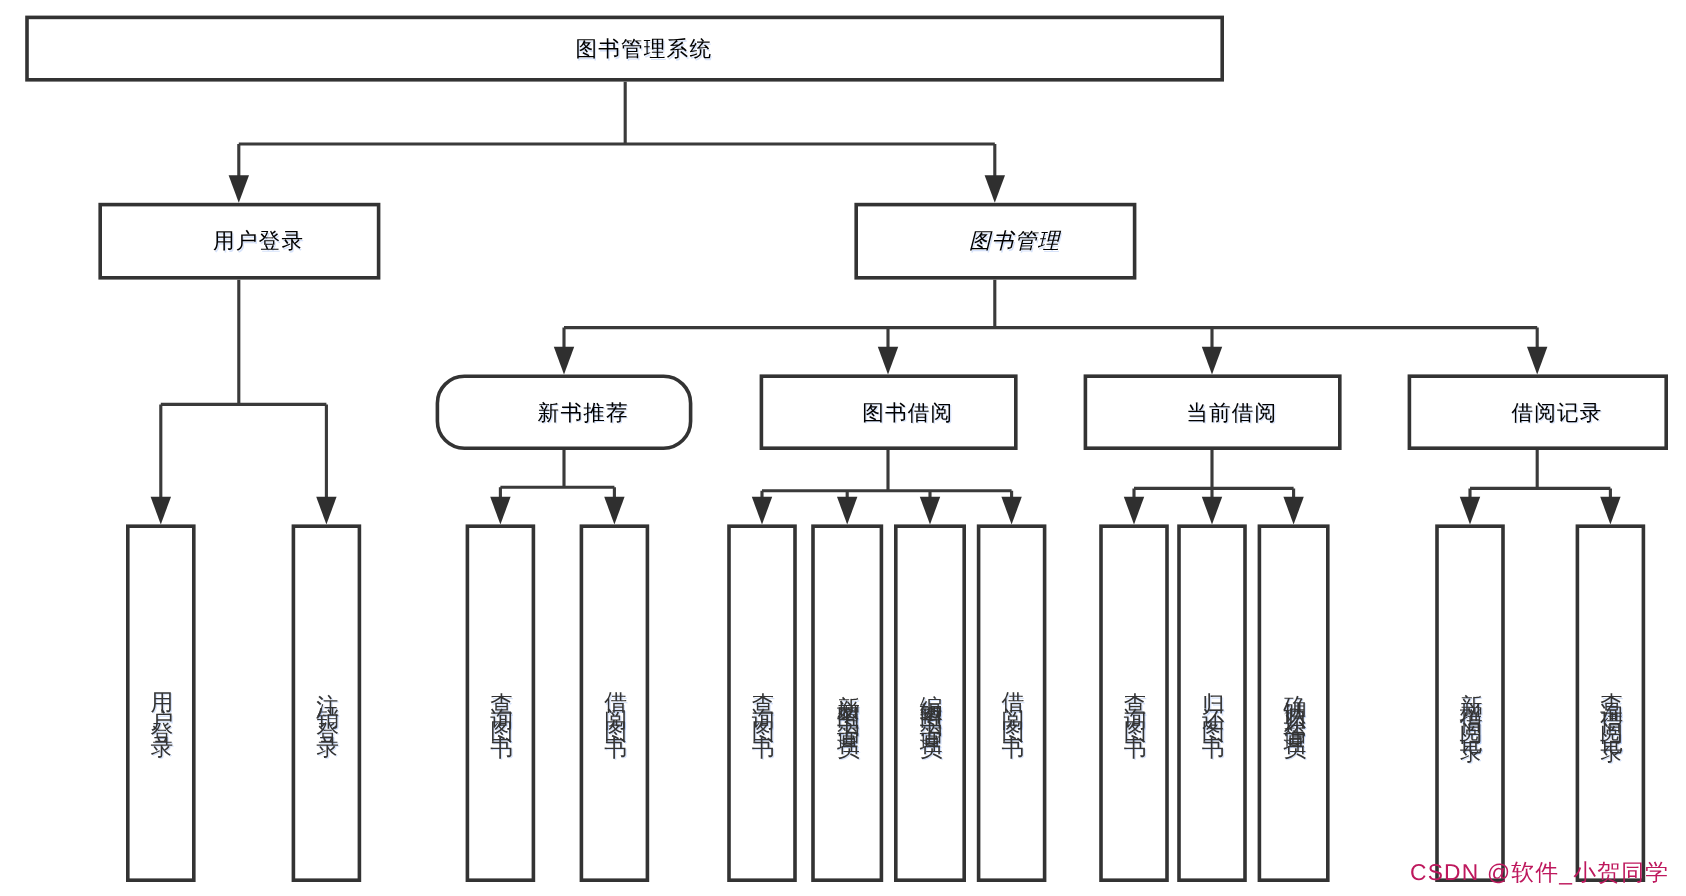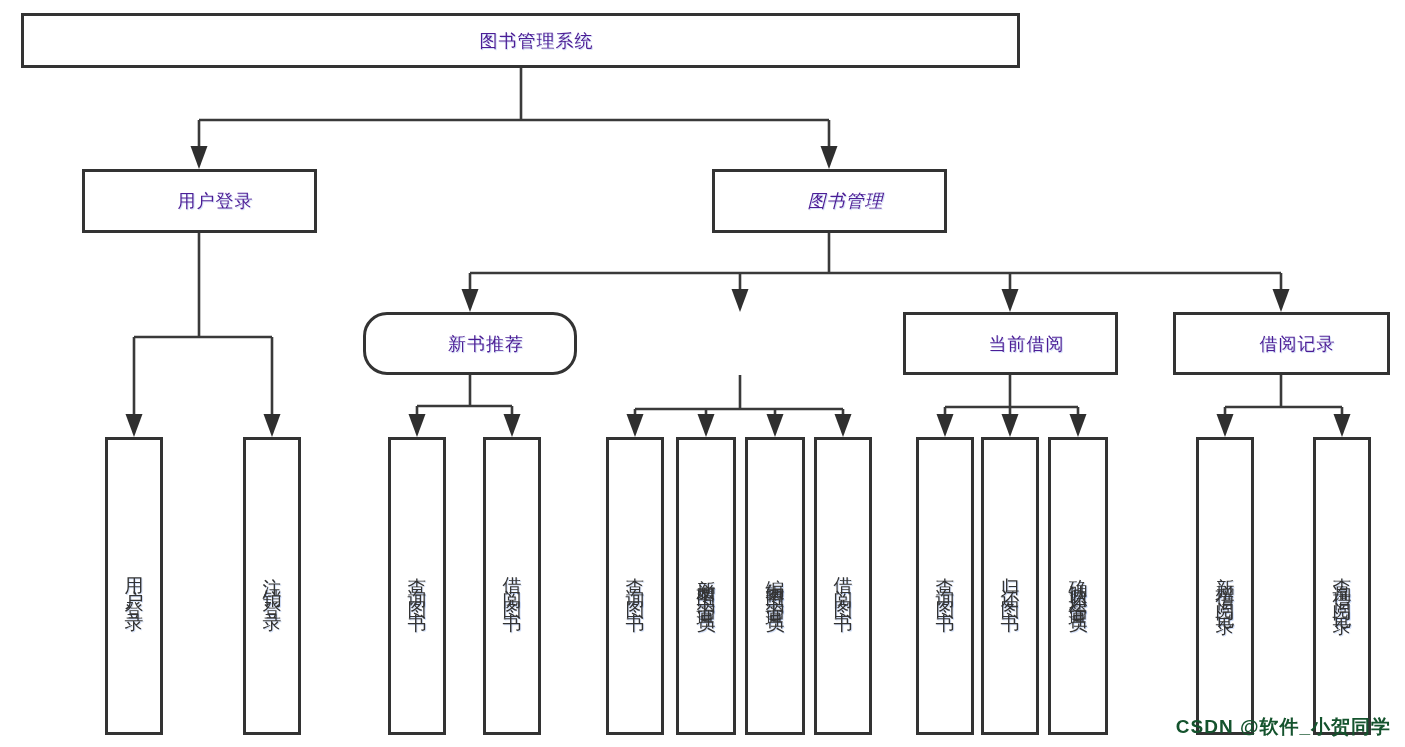--- a/index.html
+++ b/index.html
@@ -13,21 +13,21 @@
   }
   #connector-layer{position:absolute;left:0;top:0;pointer-events:none;}
   .hbox{
     position:absolute;
     box-sizing:border-box;
     border:3px solid #333333;
     background:#ffffff;
     display:flex;align-items:center;justify-content:center;
     font-size:18px;
     letter-spacing:1px;
-    color:#4c1d95;
+    color:#000000;
     text-shadow:1px 1px 0 rgba(120,160,240,0.30);
     white-space:nowrap;
     padding-left:32px;
   }
   .vbox{
     position:absolute;
     box-sizing:border-box;
     border:3px solid #333333;
     background:#ffffff;
     top:437px;height:298px;width:58px;
@@ -39,24 +39,23 @@
     color:#333333;
     text-shadow:1px 1px 0 rgba(120,160,240,0.30);
     text-align:center;
   }
   .vbox.mid{letter-spacing:8px;}
   .vbox.long{letter-spacing:5px;width:60px;}
   #watermark{
     position:absolute;
     right:14px;bottom:7px;
     font-size:19px;
-    color:#14532d;
+    color:#be185d;
     letter-spacing:1px;
     white-space:nowrap;
-    font-weight:bold;
   }
 </style>
 </head>
 <body>
 
 <div id="canvas">
 
   <svg id="connector-layer" width="1405" height="747" viewBox="0 0 1405 747">
     <g stroke="#3a3a3a" stroke-width="2.6" fill="none">
 
@@ -96,20 +95,21 @@
       <polygon points="1333.5,414 1350.5,414 1342,437"></polygon>
     </g>
   </svg>
 
   <div class="hbox" style="left:21px;top:13px;width:999px;height:55px;">图书管理系统</div>
 
   <div class="hbox" style="left:82px;top:169px;width:235px;height:64px;">用户登录</div>
   <div class="hbox" style="left:712px;top:169px;width:235px;height:64px;font-style:italic;">图书管理</div>
 
   <div class="hbox" style="left:363px;top:312px;width:214px;height:63px;border-radius:24px;">新书推荐</div>
+  <div class="hbox" style="left:633px;top:312px;width:215px;height:63px;">图书借阅</div>
   <div class="hbox" style="left:903px;top:312px;width:215px;height:63px;">当前借阅</div>
   <div class="hbox" style="left:1173px;top:312px;width:217px;height:63px;">借阅记录</div>
 
   <div class="vbox" style="left:105px;">用户登录</div>
   <div class="vbox" style="left:243px;">注销登录</div>
 
   <div class="vbox" style="left:388px;">查询图书</div>
   <div class="vbox" style="left:483px;">借阅图书</div>
 
   <div class="vbox" style="left:606px;">查询图书</div>

